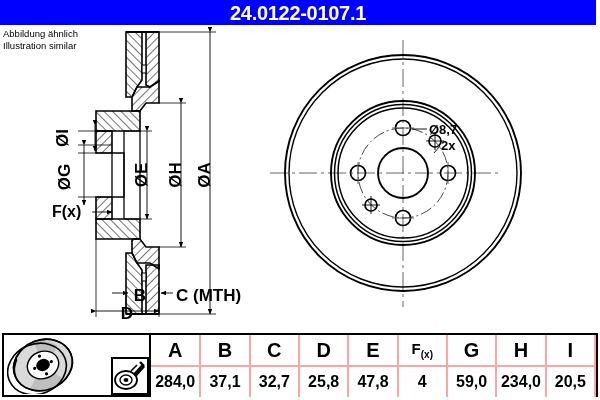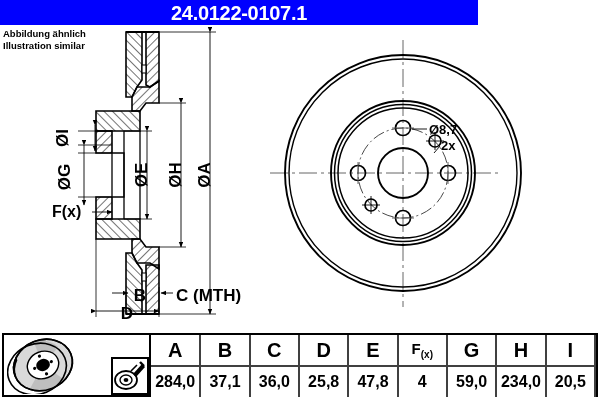--- a/index.html
+++ b/index.html
@@ -13,42 +13,42 @@
     position: relative;
     overflow: hidden;
     font-family: "Liberation Sans", sans-serif;
     color: #000000;
   }
 
   
   .titlebar {
     position: absolute;
     left: 0; top: 0;
-    width: 478px; height: 25px;
+    width: 596px; height: 25px;
     background: #0000ff;
     display: flex;
     align-items: center;
     justify-content: center;
     gap: 26px;
   }
   .titlebar .t {
     color: #ffffff;
     font-weight: bold;
     font-size: 20px;
     letter-spacing: -0.3px;
     line-height: 1;
     white-space: nowrap;
   }
 
   
   .note {
     position: absolute;
     left: 3px; top: 28px;
     font-size: 9.5px;
-    font-weight: bold;
+    font-weight: normal;
     line-height: 11.5px;
     white-space: nowrap;
   }
 
   
   .draw {
     position: absolute;
     left: 0; top: 25px;
     width: 600px; height: 300px;
   }
@@ -81,21 +81,21 @@
     box-sizing: border-box;
     background: #fff;
   }
   table.spec {
     border-collapse: collapse;
     table-layout: fixed;
     width: 445px;
     height: 100%;
   }
   table.spec th, table.spec td {
-    border: 2px solid #404040;
+    border: 2px solid #fca5a5;
     text-align: center;
     vertical-align: middle;
     font-weight: bold;
     padding: 0;
     background: #fff;
   }
   table.spec th { font-size: 20px; height: 30px; }
   table.spec td { font-size: 16px; height: 30px; }
   table.spec th:first-child, table.spec td:first-child { border-left: none; }
   table.spec th { border-top: none; }
@@ -335,21 +335,21 @@
         <th class="fx"><span>F</span><sub>(x)</sub></th>
         <th>G</th>
         <th>H</th>
         <th>I</th>
       </tr>
     </thead>
     <tbody>
       <tr>
         <td>284,0</td>
         <td>37,1</td>
-        <td>36,0</td>
+        <td>32,7</td>
         <td>25,8</td>
         <td>47,8</td>
         <td>4</td>
         <td>59,0</td>
         <td>234,0</td>
         <td>20,5</td>
       </tr>
     </tbody>
   </table>
 </div>

